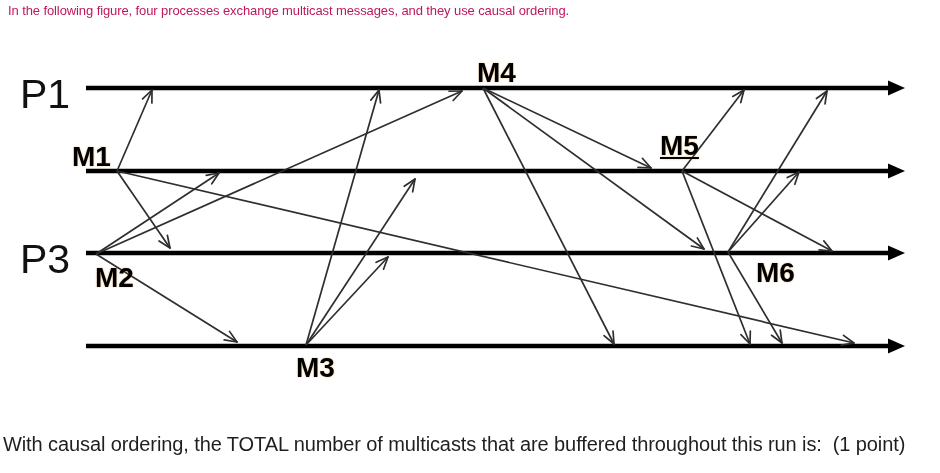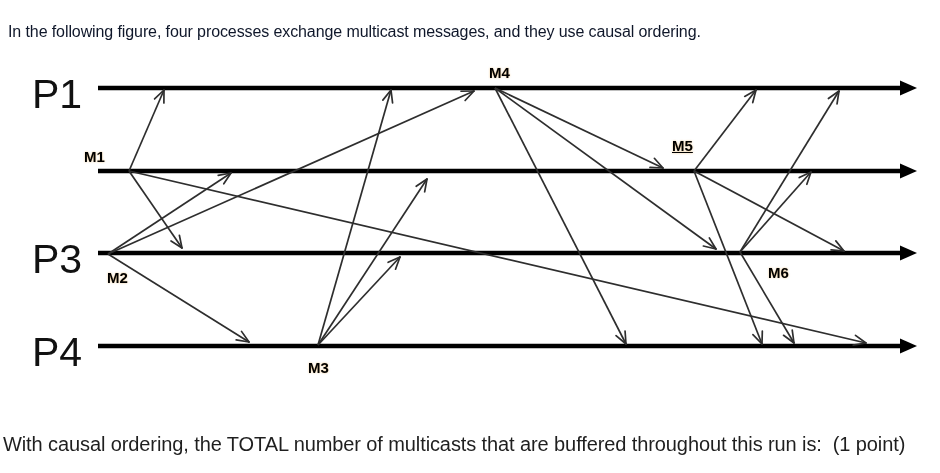--- a/index.html
+++ b/index.html
@@ -1,24 +1,24 @@
 <!DOCTYPE html>
 <html><head>
 <meta charset="utf-8">
 <style>
   html,body{margin:0;padding:0;background:#ffffff;}
   body{width:940px;height:473px;position:relative;overflow:hidden;
        font-family:"Liberation Sans","DejaVu Sans",sans-serif;color:#1c1c1c;}
-  .title{position:absolute;left:8px;top:23px;font-size:16px;letter-spacing:-0.1px;color:#0f172a;}
+  .title{position:absolute;left:8px;top:3px;font-size:13px;letter-spacing:-0.1px;color:#be185d;}
   .question{position:absolute;left:3px;top:433px;font-size:20px;letter-spacing:-0.1px;color:#1f1f1f;white-space:pre;}
-  .diagram{position:absolute;left:12px;top:0;width:857px;height:473px;}
+  .diagram{position:absolute;left:0;top:0;width:857px;height:473px;}
   svg{position:absolute;left:0;top:0;}
   .p-label{position:absolute;left:20px;width:60px;font-size:41px;font-weight:400;
            color:#111;line-height:42px;letter-spacing:0px;}
-  .m-label{position:absolute;font-size:15px;font-weight:bold;color:#000;
+  .m-label{position:absolute;font-size:28px;font-weight:bold;color:#000;
            text-shadow:0 0 2px rgba(222,142,24,0.55);line-height:22px;}
 </style>
 </head>
 <body>
 
 <div class="title">In the following figure, four processes exchange multicast messages, and they use causal ordering.</div>
 
 <div class="diagram">
   <svg id="arrows" width="940" height="473" viewBox="0 0 940 473">
       <line x1="86" y1="88" x2="893" y2="88" stroke="#000000" stroke-width="4.4"></line>
@@ -116,21 +116,20 @@
       </g>
       <g>
         <line x1="728" y1="252" x2="782" y2="343" stroke="#2e2e2e" stroke-width="1.7"></line>
         <line x1="782" y1="343" x2="771.5359114388655" y2="335.28619091597847" stroke="#2e2e2e" stroke-width="1.7" stroke-linecap="round"></line>
         <line x1="782" y1="343" x2="780.2431472227136" y2="330.1192597914972" stroke="#2e2e2e" stroke-width="1.7" stroke-linecap="round"></line>
       </g>
     </svg>
 
   <div class="p-label" style="top: 73px;">P1</div>
   <div class="p-label" style="top: 238px;">P3</div>
-  <div class="p-label" style="top: 331px;">P4</div>
 
   <div class="m-label" style="left: 72px; top: 146px;">M1</div>
   <div class="m-label" style="left: 71px; top: 267px; padding-left: 24px;">M2</div>
   <div class="m-label" style="left: 296px; top: 357px;">M3</div>
   <div class="m-label" style="left: 477px; top: 62px;">M4</div>
   <div class="m-label" style="left: 660px; top: 135px; text-decoration: underline;">M5</div>
   <div class="m-label" style="left: 756px; top: 262px; text-align: center;">M6</div>
 </div>
 
 <div class="question">With causal ordering, the TOTAL number of multicasts that are buffered throughout this run is:  (1 point)</div>

